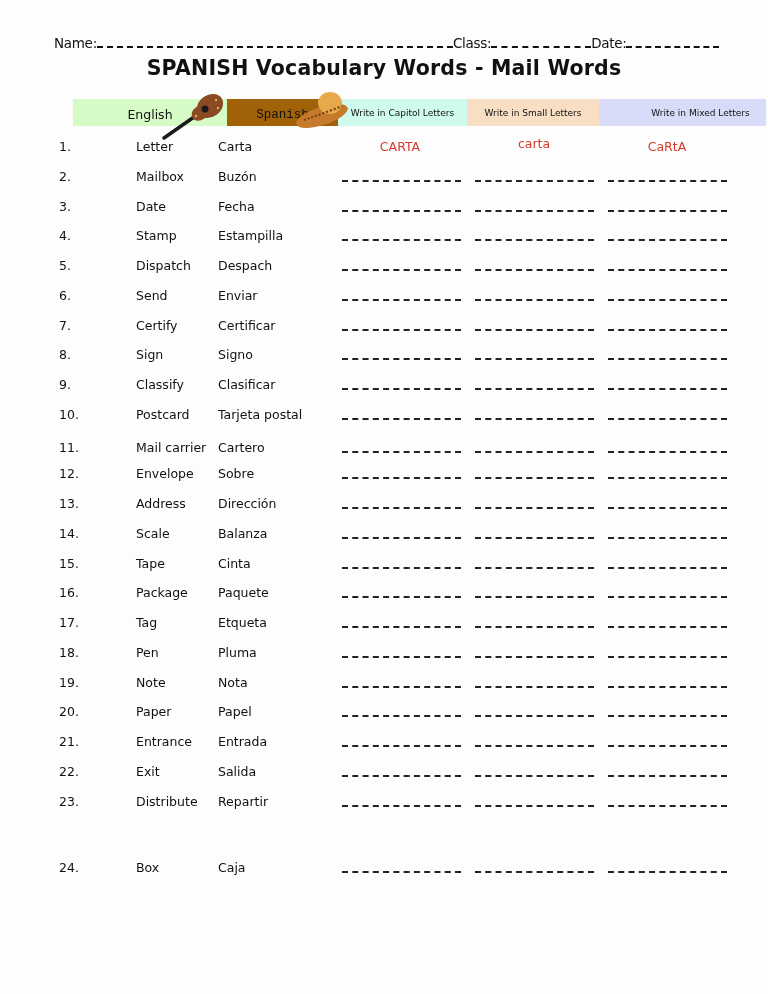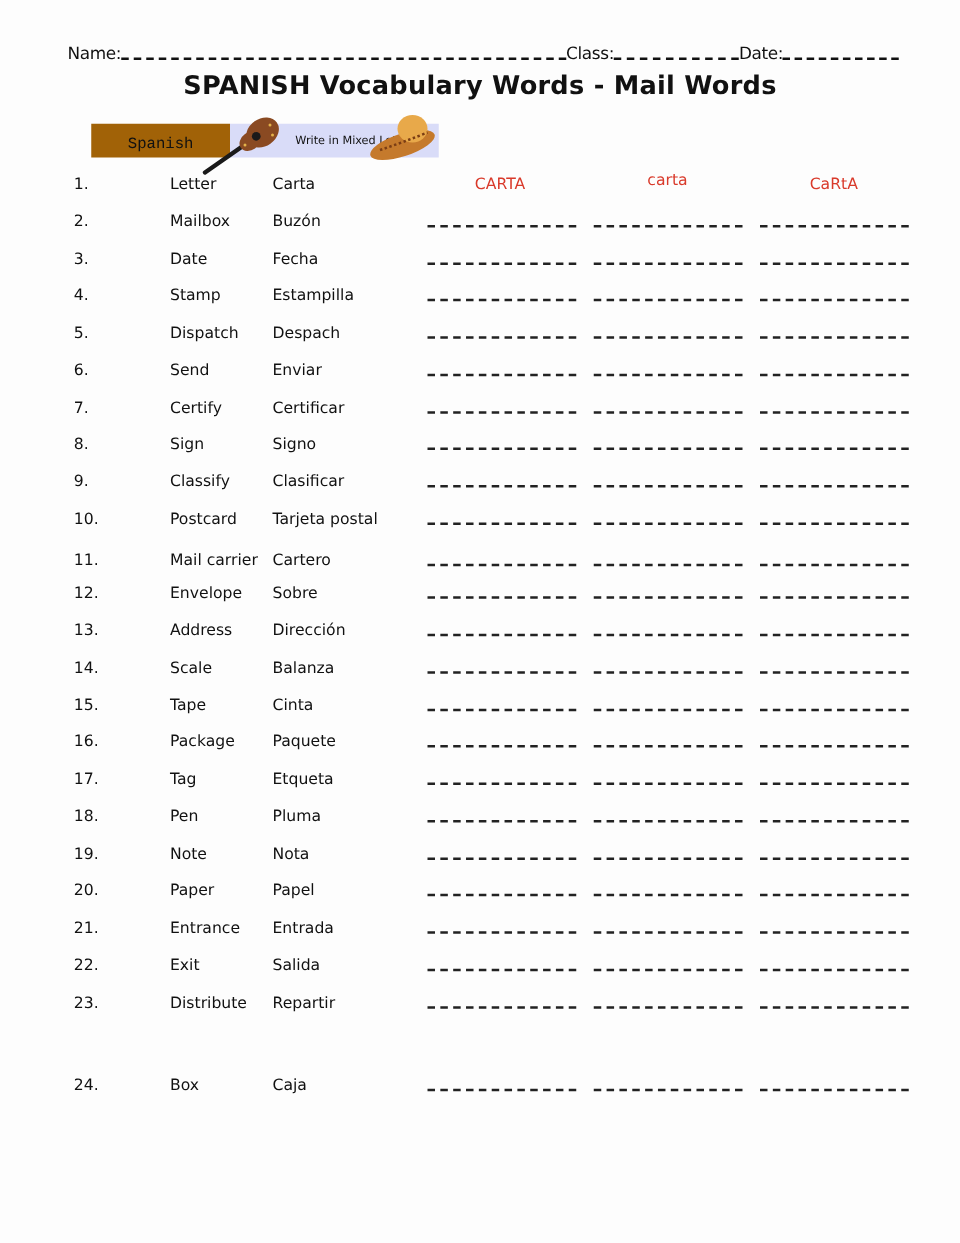--- a/index.html
+++ b/index.html
@@ -33,22 +33,31 @@
   <span class="blank" style="width:356px;"></span>
   <span class="lbl">Class:</span>
   <span class="blank" style="width:100px;"></span>
   <span class="lbl">Date:</span>
   <span class="blank" style="width:93px;"></span>
 </div>
 
 <div class="title">SPANISH Vocabulary Words - Mail Words</div>
 
 <div class="headerband">
+  <div class="hcell big" style="width: 154px; background: rgb(214, 251, 198);">
+    <span>English</span>
+  </div>
   <div class="hcell big" style="width: 111px; background: #a16207; font-family: Liberation Mono, monospace;">
     <span>Spanish</span>
+  </div>
+  <div class="hcell" style="width: 129px; background: rgb(207, 250, 238);">
+    <span>Write in Capitol Letters</span>
+  </div>
+  <div class="hcell" style="width: 132px; background: rgb(248, 223, 196);">
+    <span>Write in Small Letters</span>
   </div>
   <div class="hcell" style="width: 131px; background: rgb(217, 220, 248); padding-left: 36px;">
     <span>Write in Mixed Letters</span>
   </div>
 </div>
 
 <svg class="guitar" viewBox="0 0 70 56">
   <line x1="4" y1="50" x2="44" y2="22" stroke="#1a1a1a" stroke-width="3.5" stroke-linecap="round"></line>
   <ellipse cx="50" cy="18" rx="14" ry="11" fill="#8a4a22" transform="rotate(-35 50 18)"></ellipse>
   <ellipse cx="40" cy="25" rx="9" ry="7" fill="#8a4a22" transform="rotate(-35 40 25)"></ellipse>

